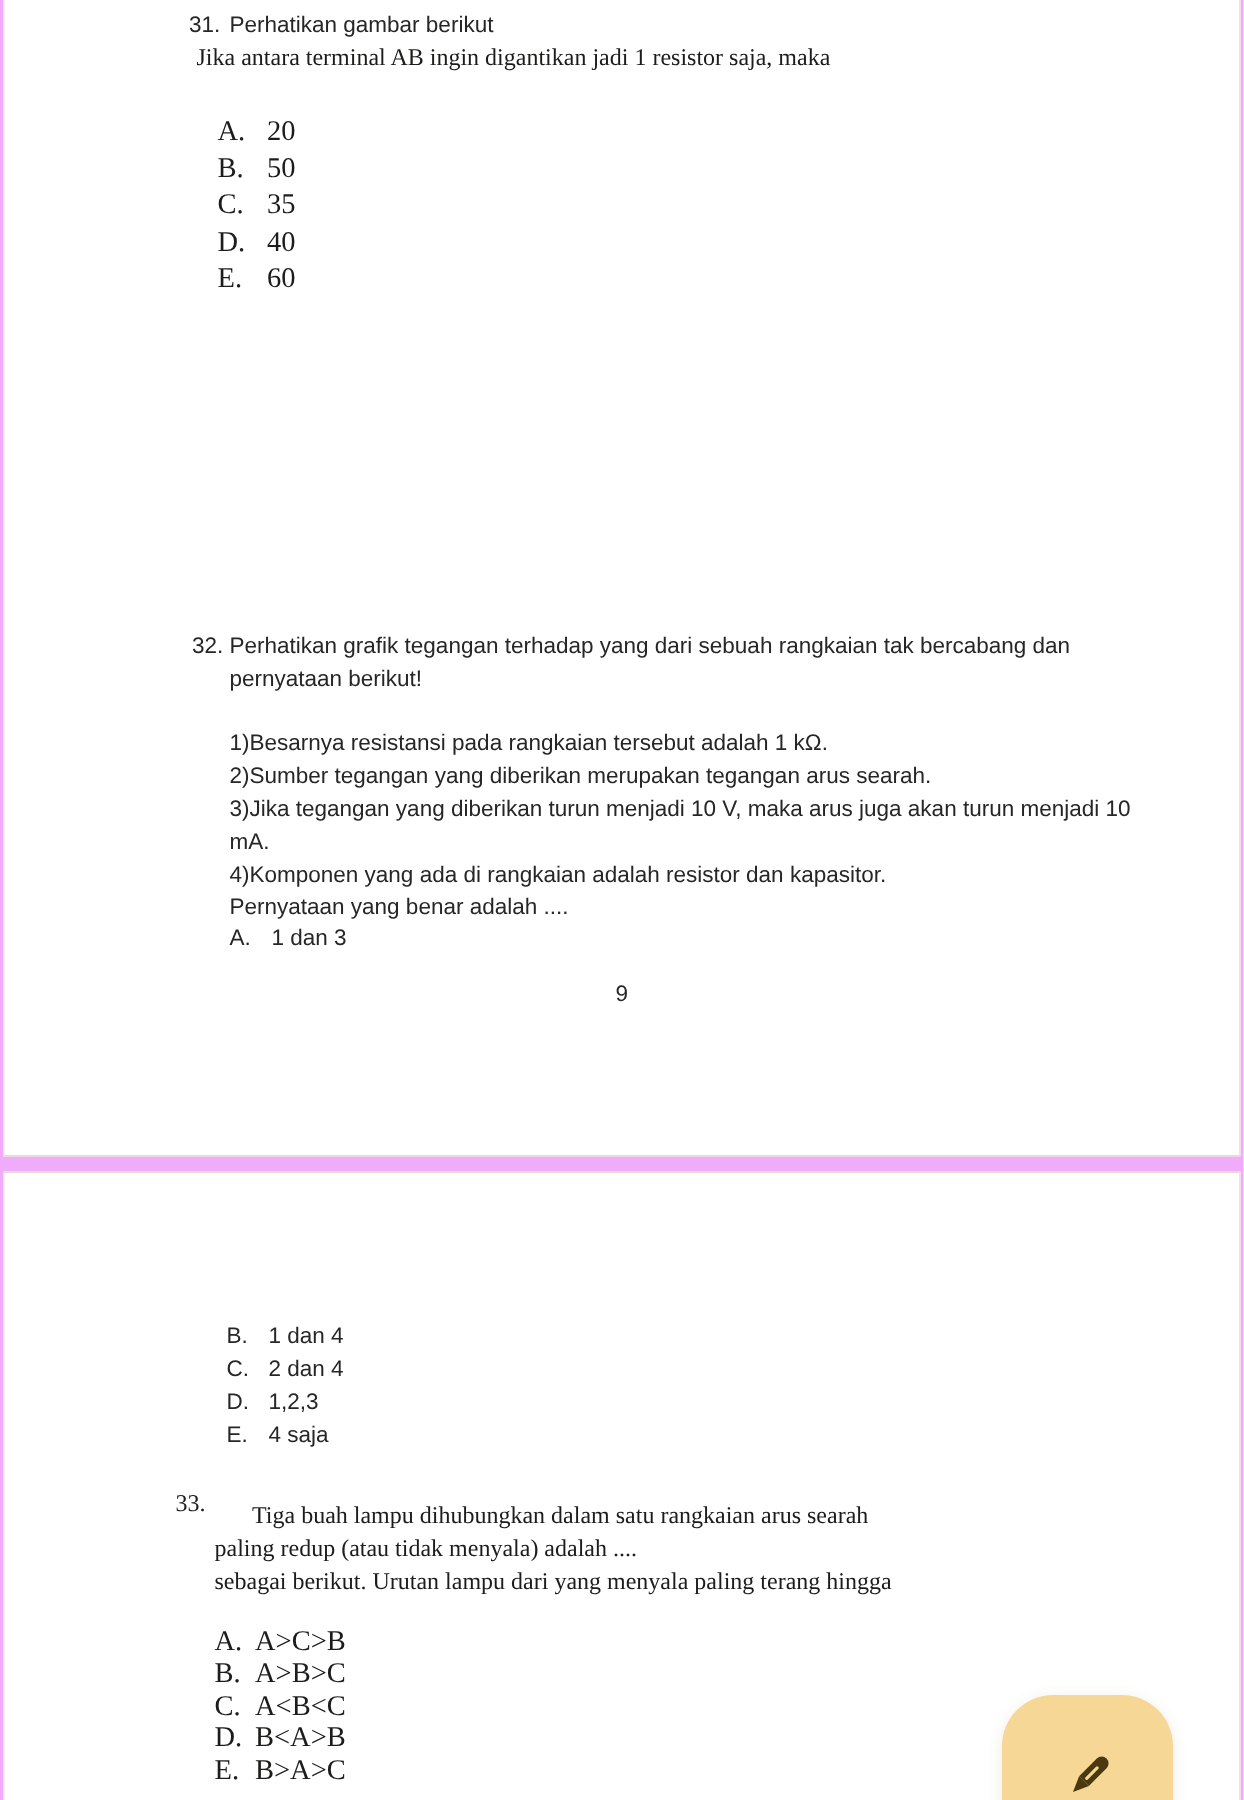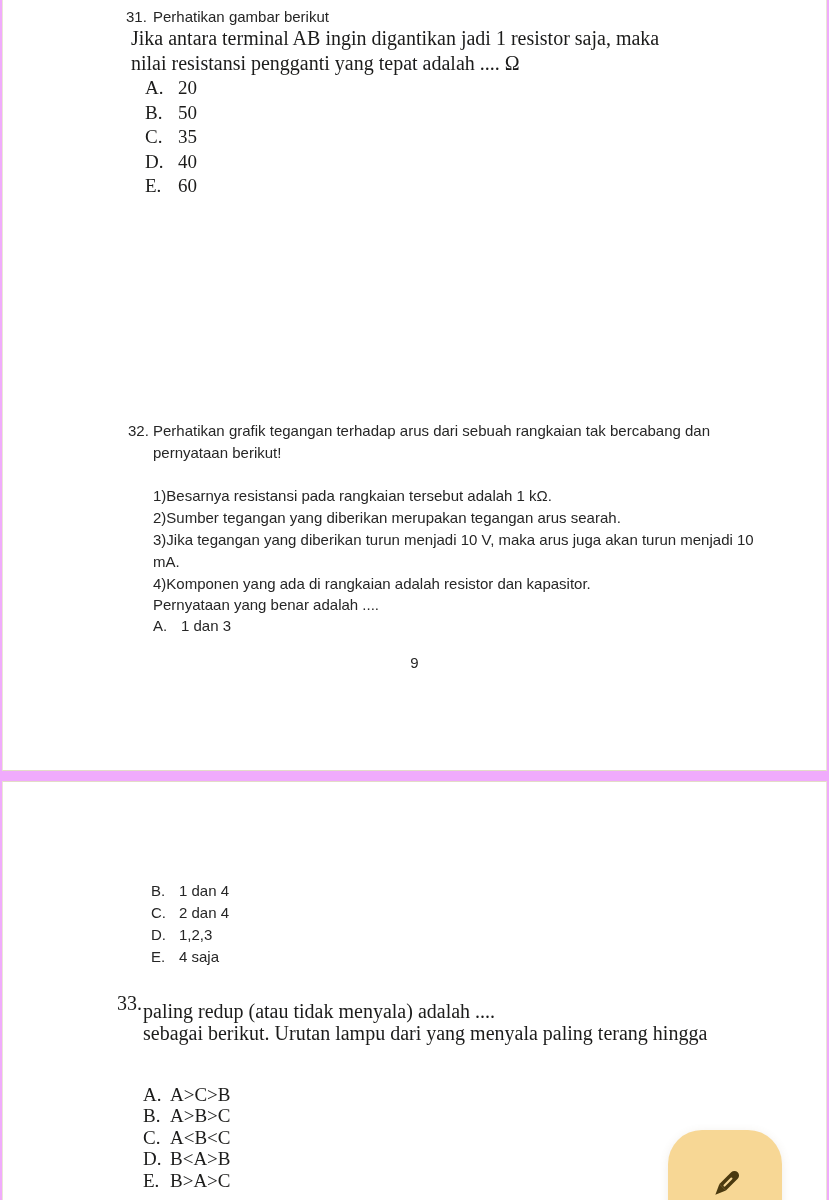--- a/index.html
+++ b/index.html
@@ -13,21 +13,21 @@
   .page{
     position:absolute;left:2px;right:2px;
     background:#ffffff;
     border-left:1px solid #ece6d6;
     border-right:1px solid #ece6d6;
   }
   .page-1{top:0;height:770px;border-bottom:1px solid #e3dcc7;}
   .page-2{top:781px;height:419px;border-top:1px solid #e3dcc7;}
   .abs{position:absolute;}
   .sans{font-family:"Liberation Sans",sans-serif;font-size:15px;line-height:22px;color:#262626;}
-  .serif{font-family:"Liberation Serif","DejaVu Serif",serif;font-size:20px;line-height:25px;color:#1c1c1b;}
+  .serif{font-family:"Liberation Serif","DejaVu Serif",serif;font-size:16px;line-height:25px;color:#1c1c1b;}
   .serif-sm{font-family:"Liberation Serif","DejaVu Serif",serif;font-size:19px;color:#1c1c1b;}
   .opt-row{display:flex;}
   .opt-label-serif{display:inline-block;width:33px;flex:0 0 33px;}
   .opt-label-sans{display:inline-block;width:28px;flex:0 0 28px;}
   .opt-label-serif2{display:inline-block;width:27px;flex:0 0 27px;}
   .q-num-box{display:inline-block;width:27px;}
   .q31-opts{line-height:24.6px;}
   .q33-opts{line-height:21.4px;}
   .q33-body{width:600px;line-height:22px;}
   .q33-body .first{text-indent:25px;}
@@ -47,21 +47,20 @@
 
 <div class="viewer">
 
   <div class="page page-1">
 
     <div class="abs sans" style="left:123px;top:6px;">
       <span class="q-num-box">31.</span><span>Perhatikan gambar berikut</span>
     </div>
     <div class="abs serif" style="left:128px;top:26px;">
       <div>Jika antara terminal AB ingin digantikan jadi 1 resistor saja, maka</div>
-      <div>nilai resistansi pengganti yang tepat adalah .... Ω</div>
     </div>
     <div class="abs serif-sm q31-opts" style="left:142px;top:76px;">
       <div class="opt-row">
         <span class="opt-label-serif">A.</span>
           <span>20</span>
       </div>
       <div class="opt-row">
         <span class="opt-label-serif">B.</span>
           <span>50</span>
       </div>
@@ -73,21 +72,21 @@
         <span class="opt-label-serif">D.</span>
           <span>40</span>
       </div>
       <div class="opt-row">
         <span class="opt-label-serif">E.</span>
           <span>60</span>
       </div>
     </div>
 
     <div class="abs sans" style="left:125px;top:420px;">
-      <span class="q-num-box" style="width:25px;display:inline-block;">32.</span><span>Perhatikan grafik tegangan terhadap arus dari sebuah rangkaian tak bercabang dan</span>
+      <span class="q-num-box" style="width:25px;display:inline-block;">32.</span><span>Perhatikan grafik tegangan terhadap yang dari sebuah rangkaian tak bercabang dan</span>
     </div>
     <div class="abs sans" style="left:150px;top:442px;">pernyataan berikut!</div>
 
     <div class="abs sans" style="left:150px;top:485px;">
       <div>1)Besarnya resistansi pada rangkaian tersebut adalah 1 kΩ.</div>
       <div>2)Sumber tegangan yang diberikan merupakan tegangan arus searah.</div>
       <div>3)Jika tegangan yang diberikan turun menjadi 10 V, maka arus juga akan turun menjadi 10</div>
       <div>mA.</div>
       <div>4)Komponen yang ada di rangkaian adalah resistor dan kapasitor.</div>
     </div>
@@ -120,20 +119,21 @@
           <span>1,2,3</span>
       </div>
       <div class="opt-row">
         <span class="opt-label-sans">E.</span>
           <span>4 saja</span>
       </div>
     </div>
 
     <div class="abs serif" style="left:114px;top:210px;line-height:22px;">33.</div>
     <div class="abs serif q33-body" style="left:140px;top:218px;">
+      <div class="first">Tiga buah lampu dihubungkan dalam satu rangkaian arus searah</div>
       <div>paling redup (atau tidak menyala) adalah ....</div>
       <div>sebagai berikut. Urutan lampu dari yang menyala paling terang hingga</div>
     </div>
     <div class="abs serif-sm q33-opts" style="left:140px;top:302px;">
       <div class="opt-row">
         <span class="opt-label-serif2">A.</span>
           <span>A&gt;C&gt;B</span>
       </div>
       <div class="opt-row">
         <span class="opt-label-serif2">B.</span>

